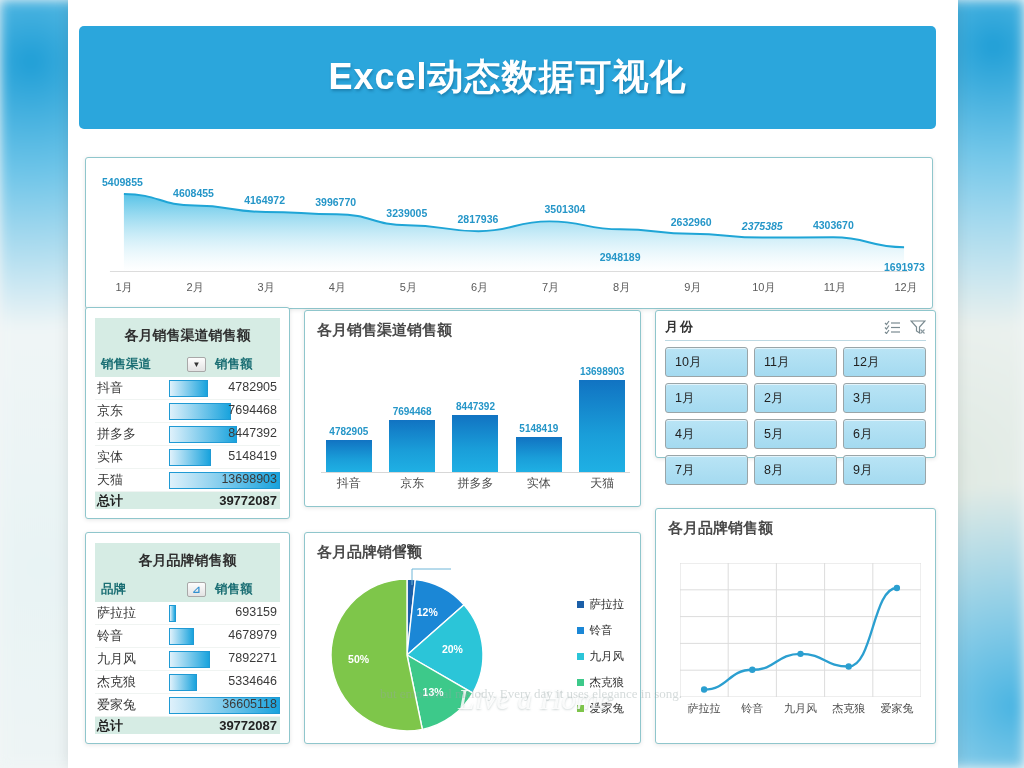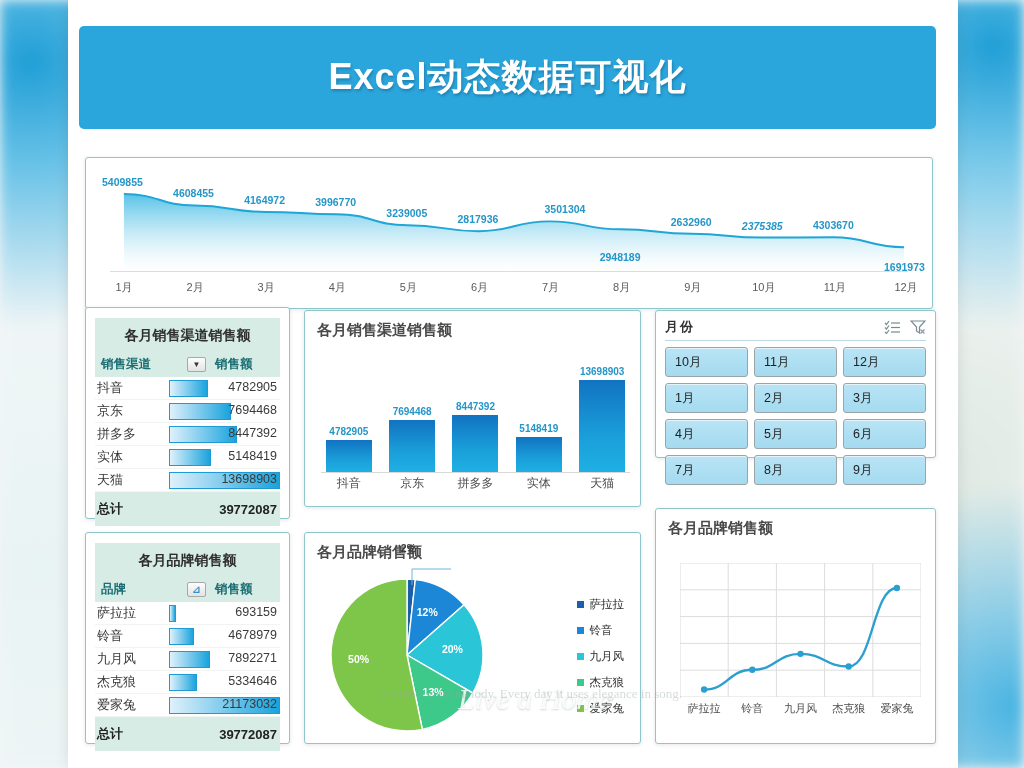--- a/index.html
+++ b/index.html
@@ -111,21 +111,21 @@
   .pivot-row .bar {
     position: absolute; left: 0; top: 1px; height: 17px;
     background: linear-gradient(90deg, #dff1fb, #19a3dd);
     border: 1px solid #1f9ad4;
   }
   .pivot-row .val {
     position: absolute; right: 3px; top: 1px;
     font-size: 12.5px; color: #3a3a3a;
   }
   .pivot-total {
-    display: flex; align-items: center; height: 34px;
+    display: flex; align-items: center; height: 17px;
     background: #d6ece4; font-weight: bold; font-size: 13px; color: #222;
   }
   .pivot-total .name { flex: 0 0 74px; padding-left: 2px; }
   .pivot-total .val { flex: 1; text-align: right; padding-right: 3px; }
 
   
   #bar-card { left: 236px; top: 310px; width: 337px; height: 197px; padding: 10px 12px; }
   #bar-plot { position: absolute; left: 16px; right: 10px; top: 52px; height: 110px;
               display: flex; align-items: flex-end; justify-content: space-between;
               border-bottom: 1px solid #d7d7d7; }
@@ -326,21 +326,21 @@
           <span class="name">杰克狼</span>
           <span class="bar-cell">
             <span class="bar" style="width: 25.1955%;"></span>
             <span class="val">5334646</span>
           </span>
         </div>
         <div class="pivot-row">
           <span class="name">爱家兔</span>
           <span class="bar-cell">
             <span class="bar" style="width: 100%;"></span>
-            <span class="val">21173032</span>
+            <span class="val">36605118</span>
           </span>
         </div>
       </div>
     <div class="pivot-total">
       <span class="name">总计</span>
       <span class="val">39772087</span>
     </div>
   </div>
 
   <div class="card" id="bar-card">

